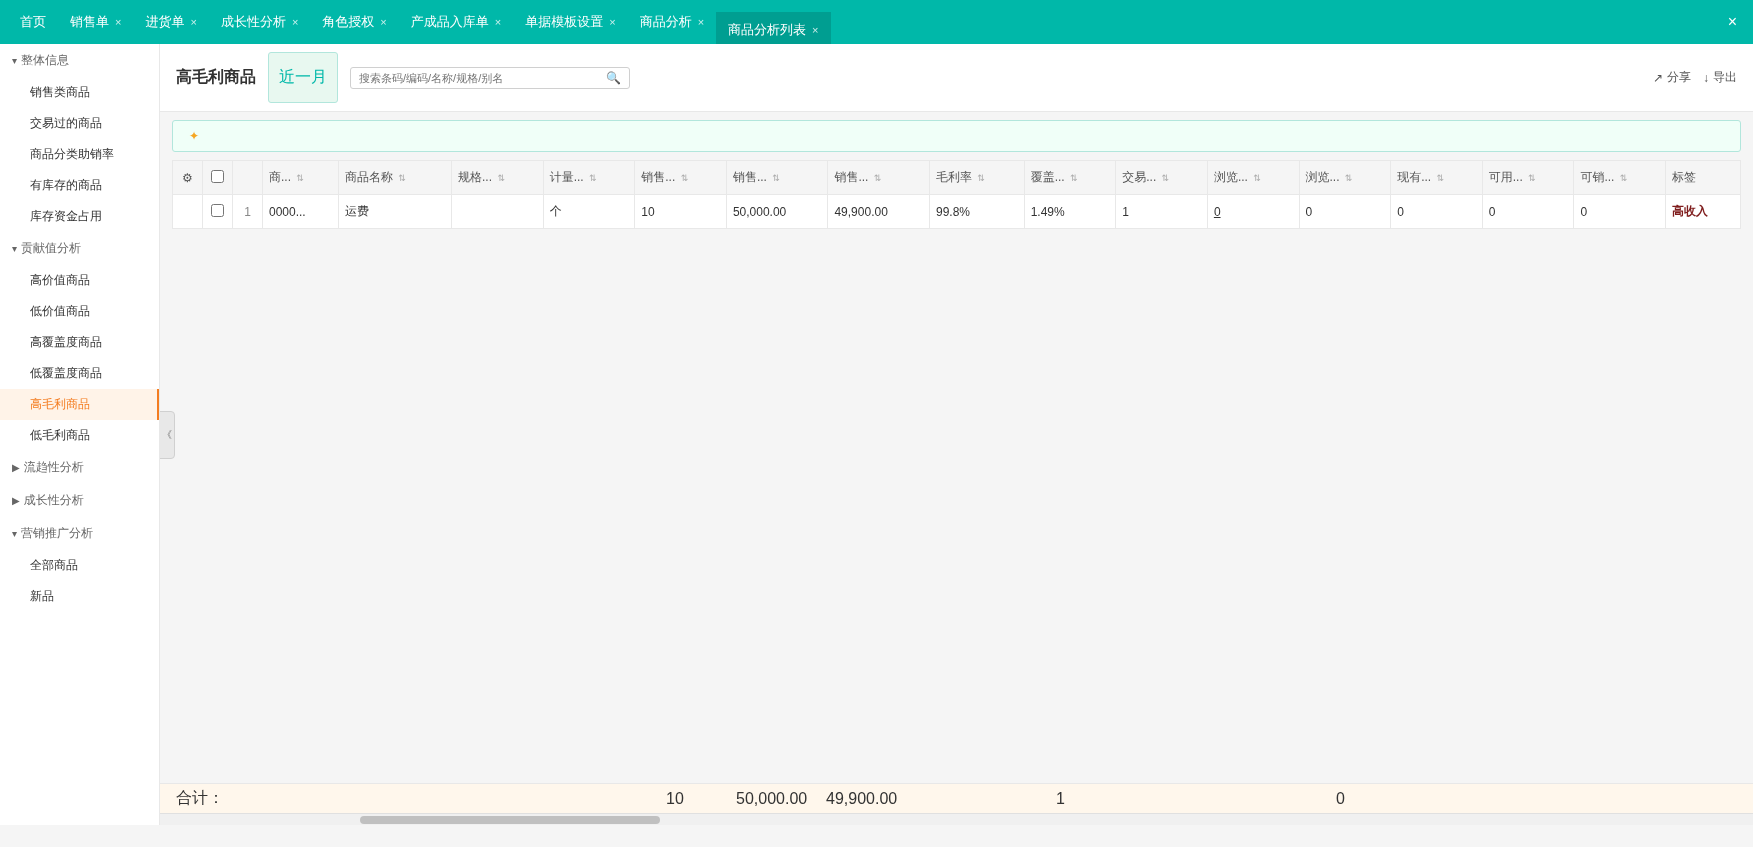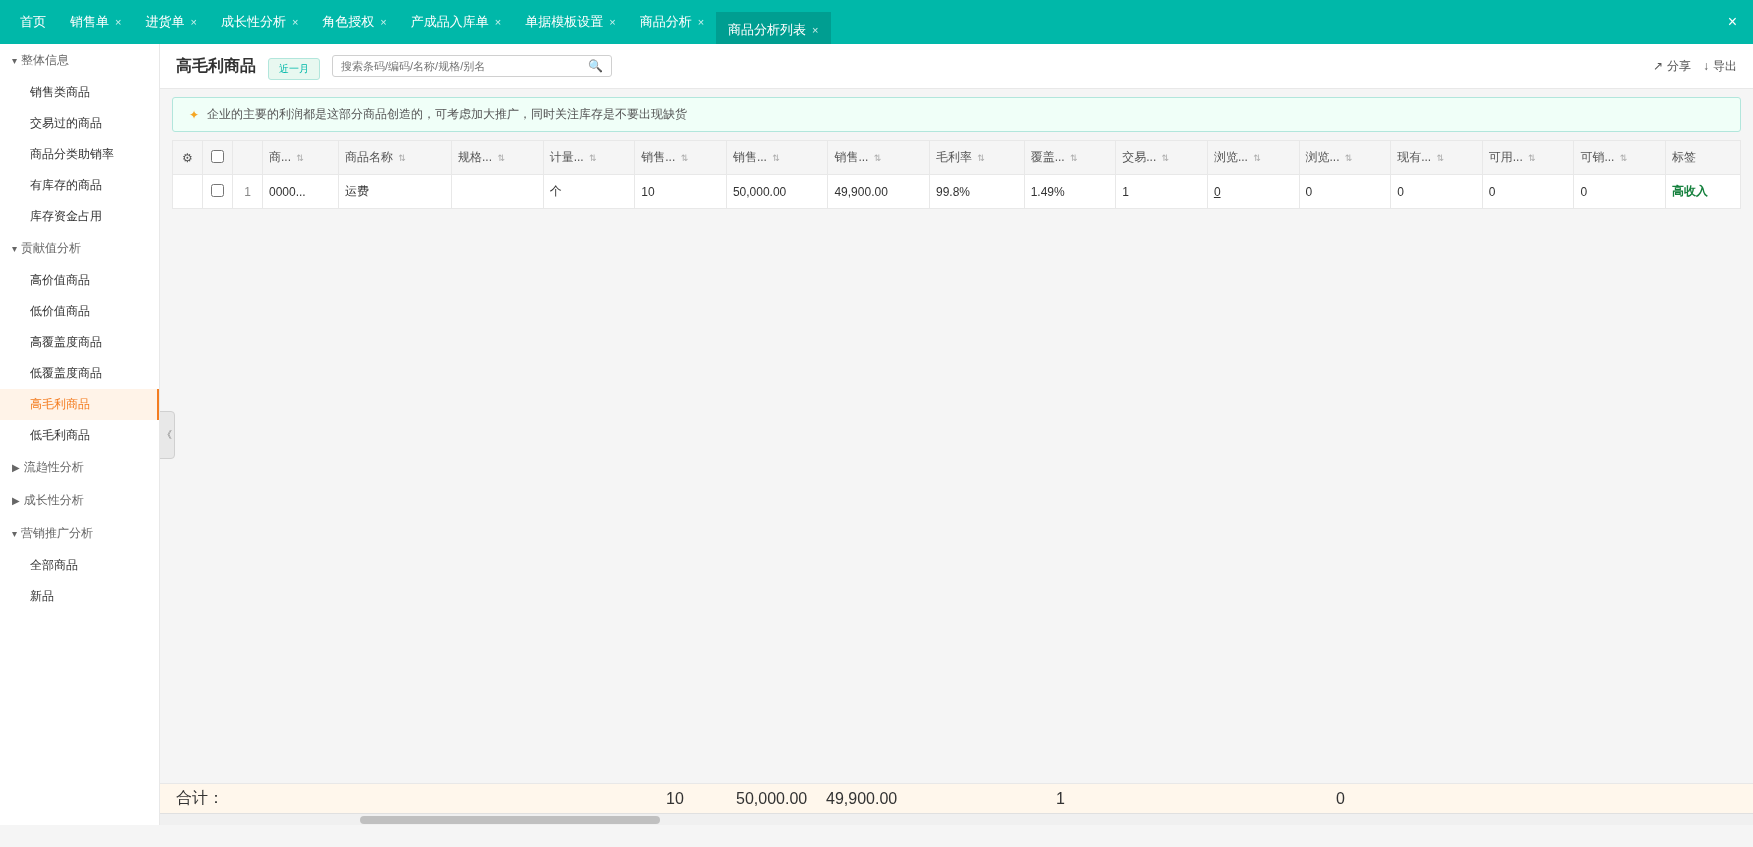--- a/index.html
+++ b/index.html
@@ -114,24 +114,23 @@
     .content-title {
       font-size: 16px;
       font-weight: bold;
       color: #333;
     }
     .filter-btn {
       background: #e8f8f0;
       color: #00b8a9;
       border: 1px solid #b2e6dc;
       border-radius: 3px;
-      padding: 3px 10px;
-      cursor: pointer;
-      font-size: 10px;
-      margin-top: 6px;
+      padding: 14px 10px;
+      cursor: pointer;
+      font-size: 16px;
     }
     .search-box {
       display: flex;
       align-items: center;
       border: 1px solid #d0d0d0;
       border-radius: 3px;
       padding: 3px 8px;
       background: #fff;
       flex: 1;
       max-width: 280px;
@@ -201,21 +200,21 @@
       color: #aaa;
       margin-left: 2px;
       font-size: 9px;
     }
     tbody td {
       padding: 8px 6px;
       border: 1px solid #e8e8e8;
       color: #333;
       white-space: nowrap;
     }
-    .tag-high { color: #15803d; font-weight: bold; }
+    .tag-high { color: #7f1d1d; font-weight: bold; }
     .underline { text-decoration: underline; cursor: pointer; color: #333; }
 
     
     .footer-bar {
       height: 30px;
       background: #fff7ec;
       border-top: 1px solid #e8e8e8;
       display: flex;
       align-items: center;
       padding: 0 16px;
@@ -377,21 +376,20 @@
         </div>
         <div class="action-btn">
           <span>↓</span>
           <span>导出</span>
         </div>
       </div>
     </div>
 
     <div class="alert-bar">
       <span class="alert-icon">✦</span>
-      <span>企业的主要的利润都是这部分商品创造的，可考虑加大推广，同时关注库存是不要出现缺货</span>
     </div>
 
     <div class="table-container">
       <table>
         <thead>
           <tr>
             <th style="width:30px;text-align:center;">
               <span>⚙</span>
             </th>
             <th class="checkbox-col">

